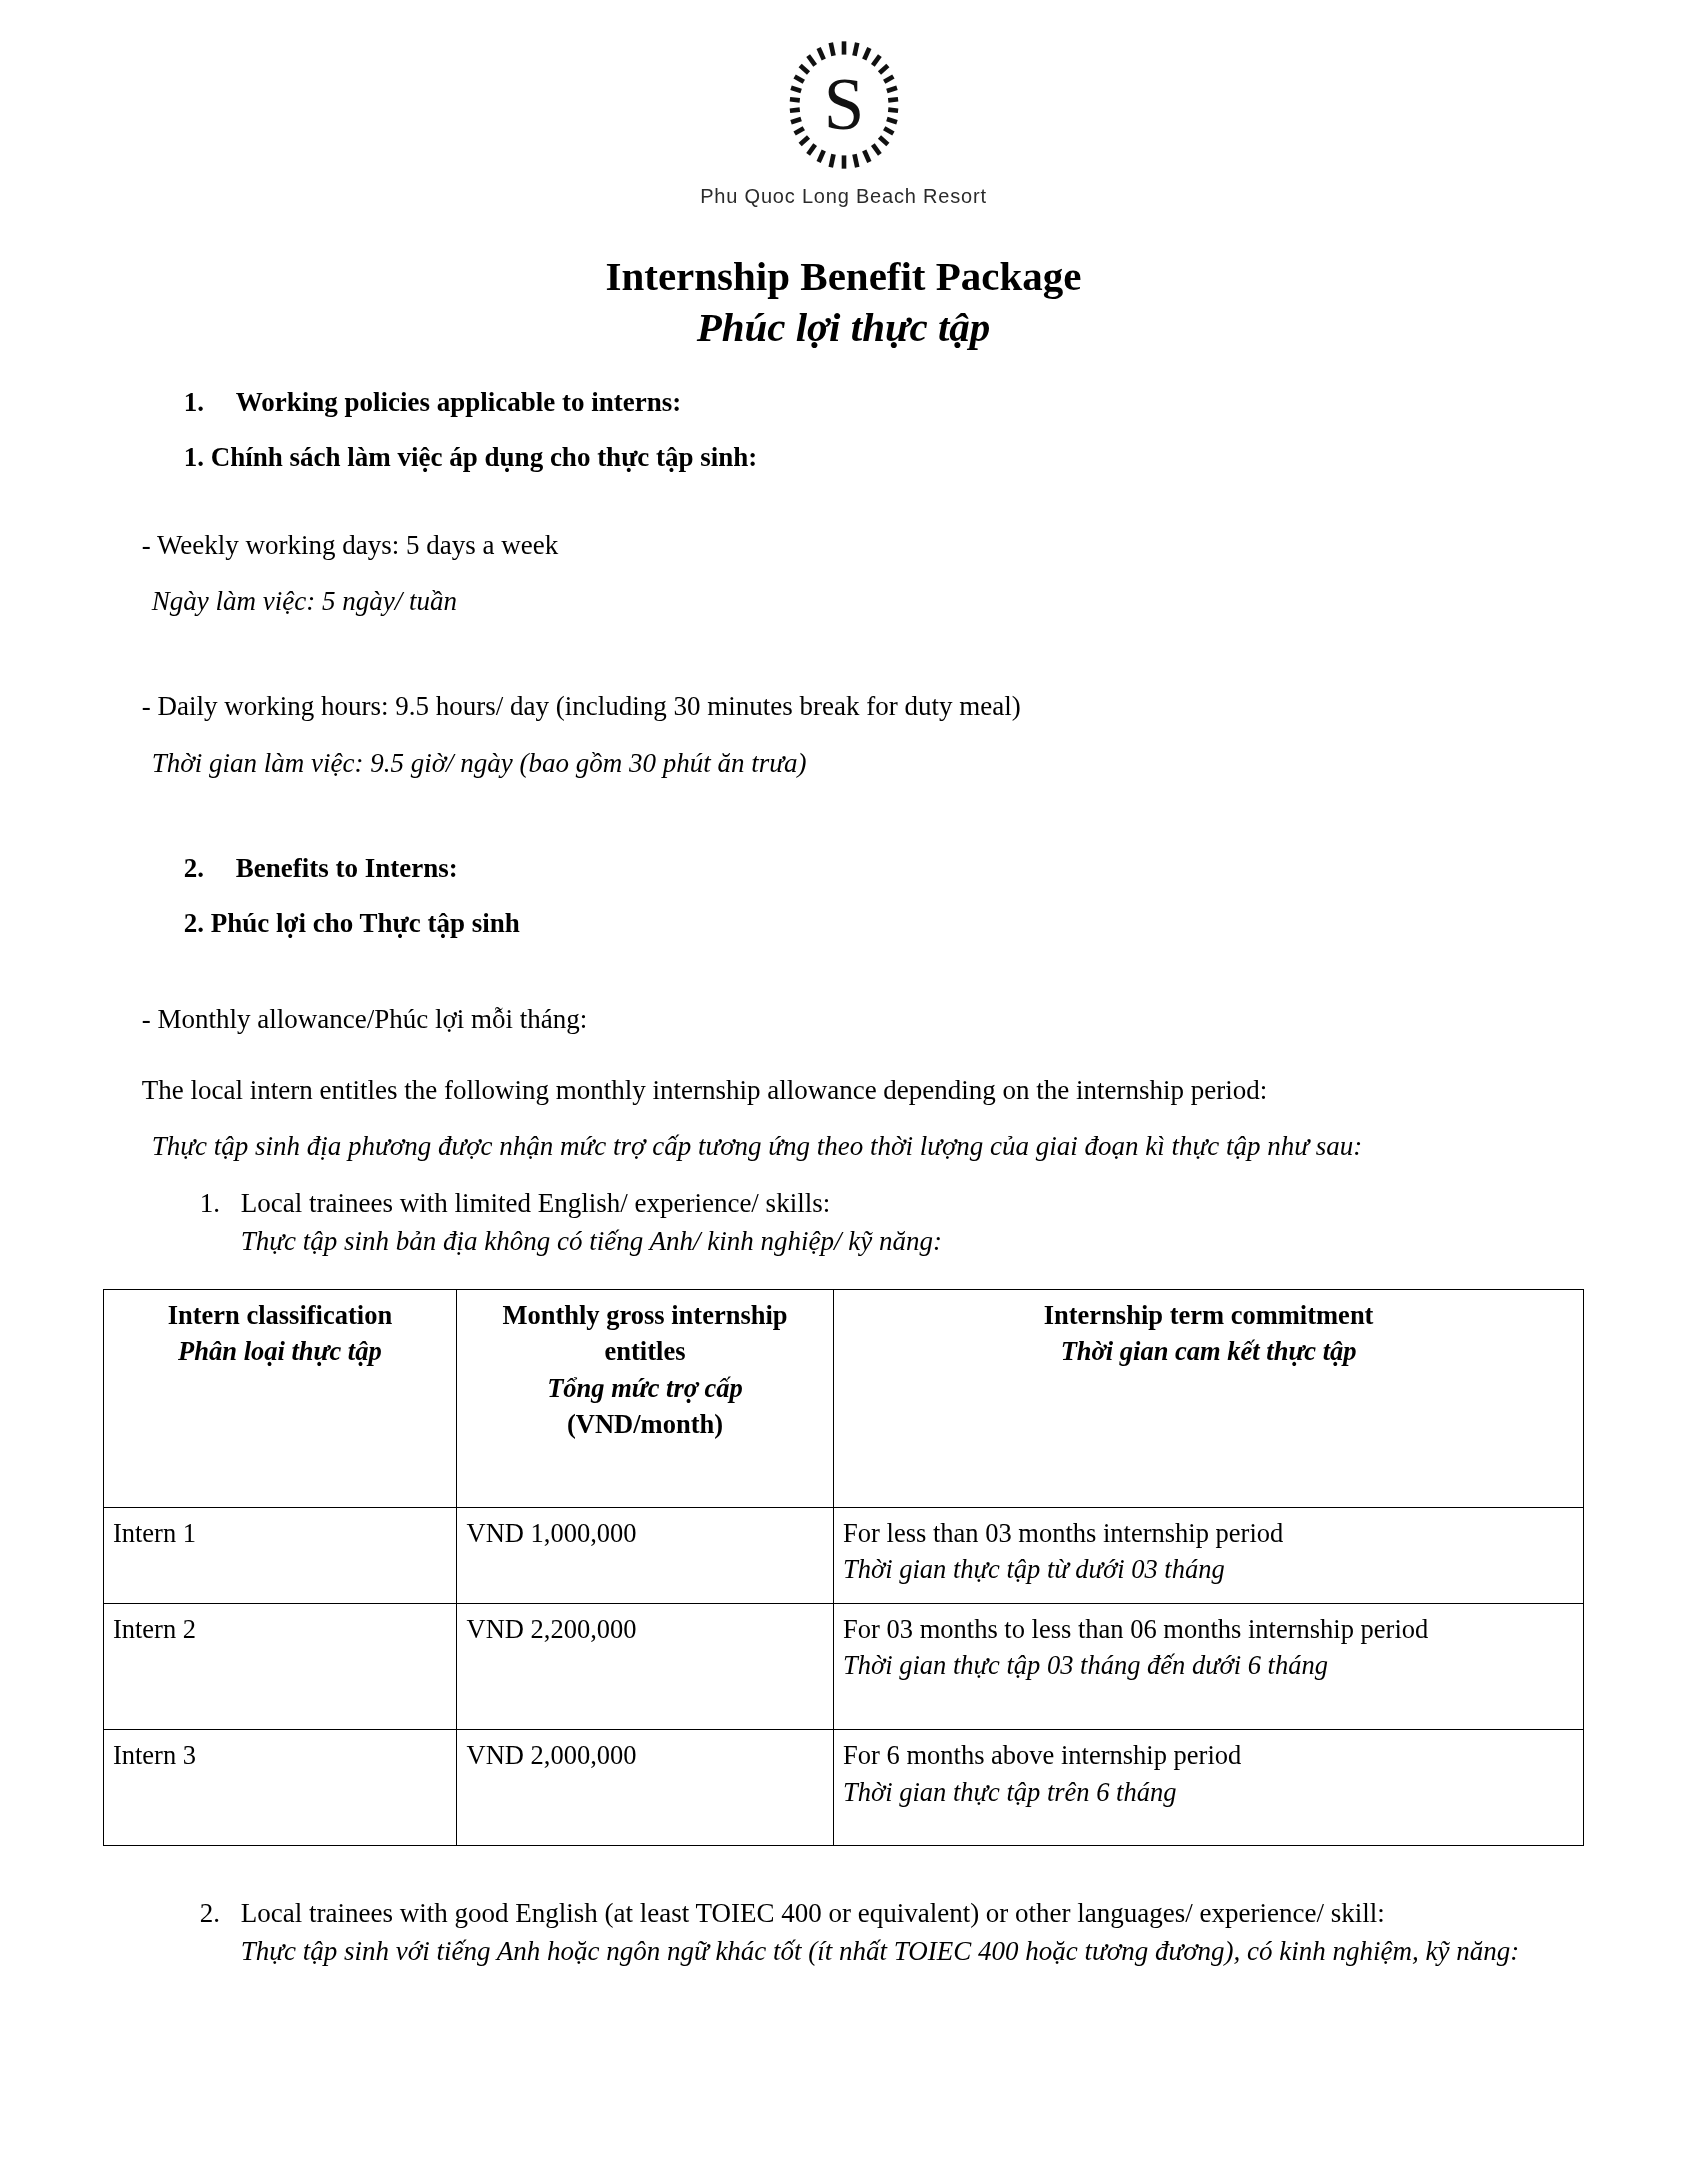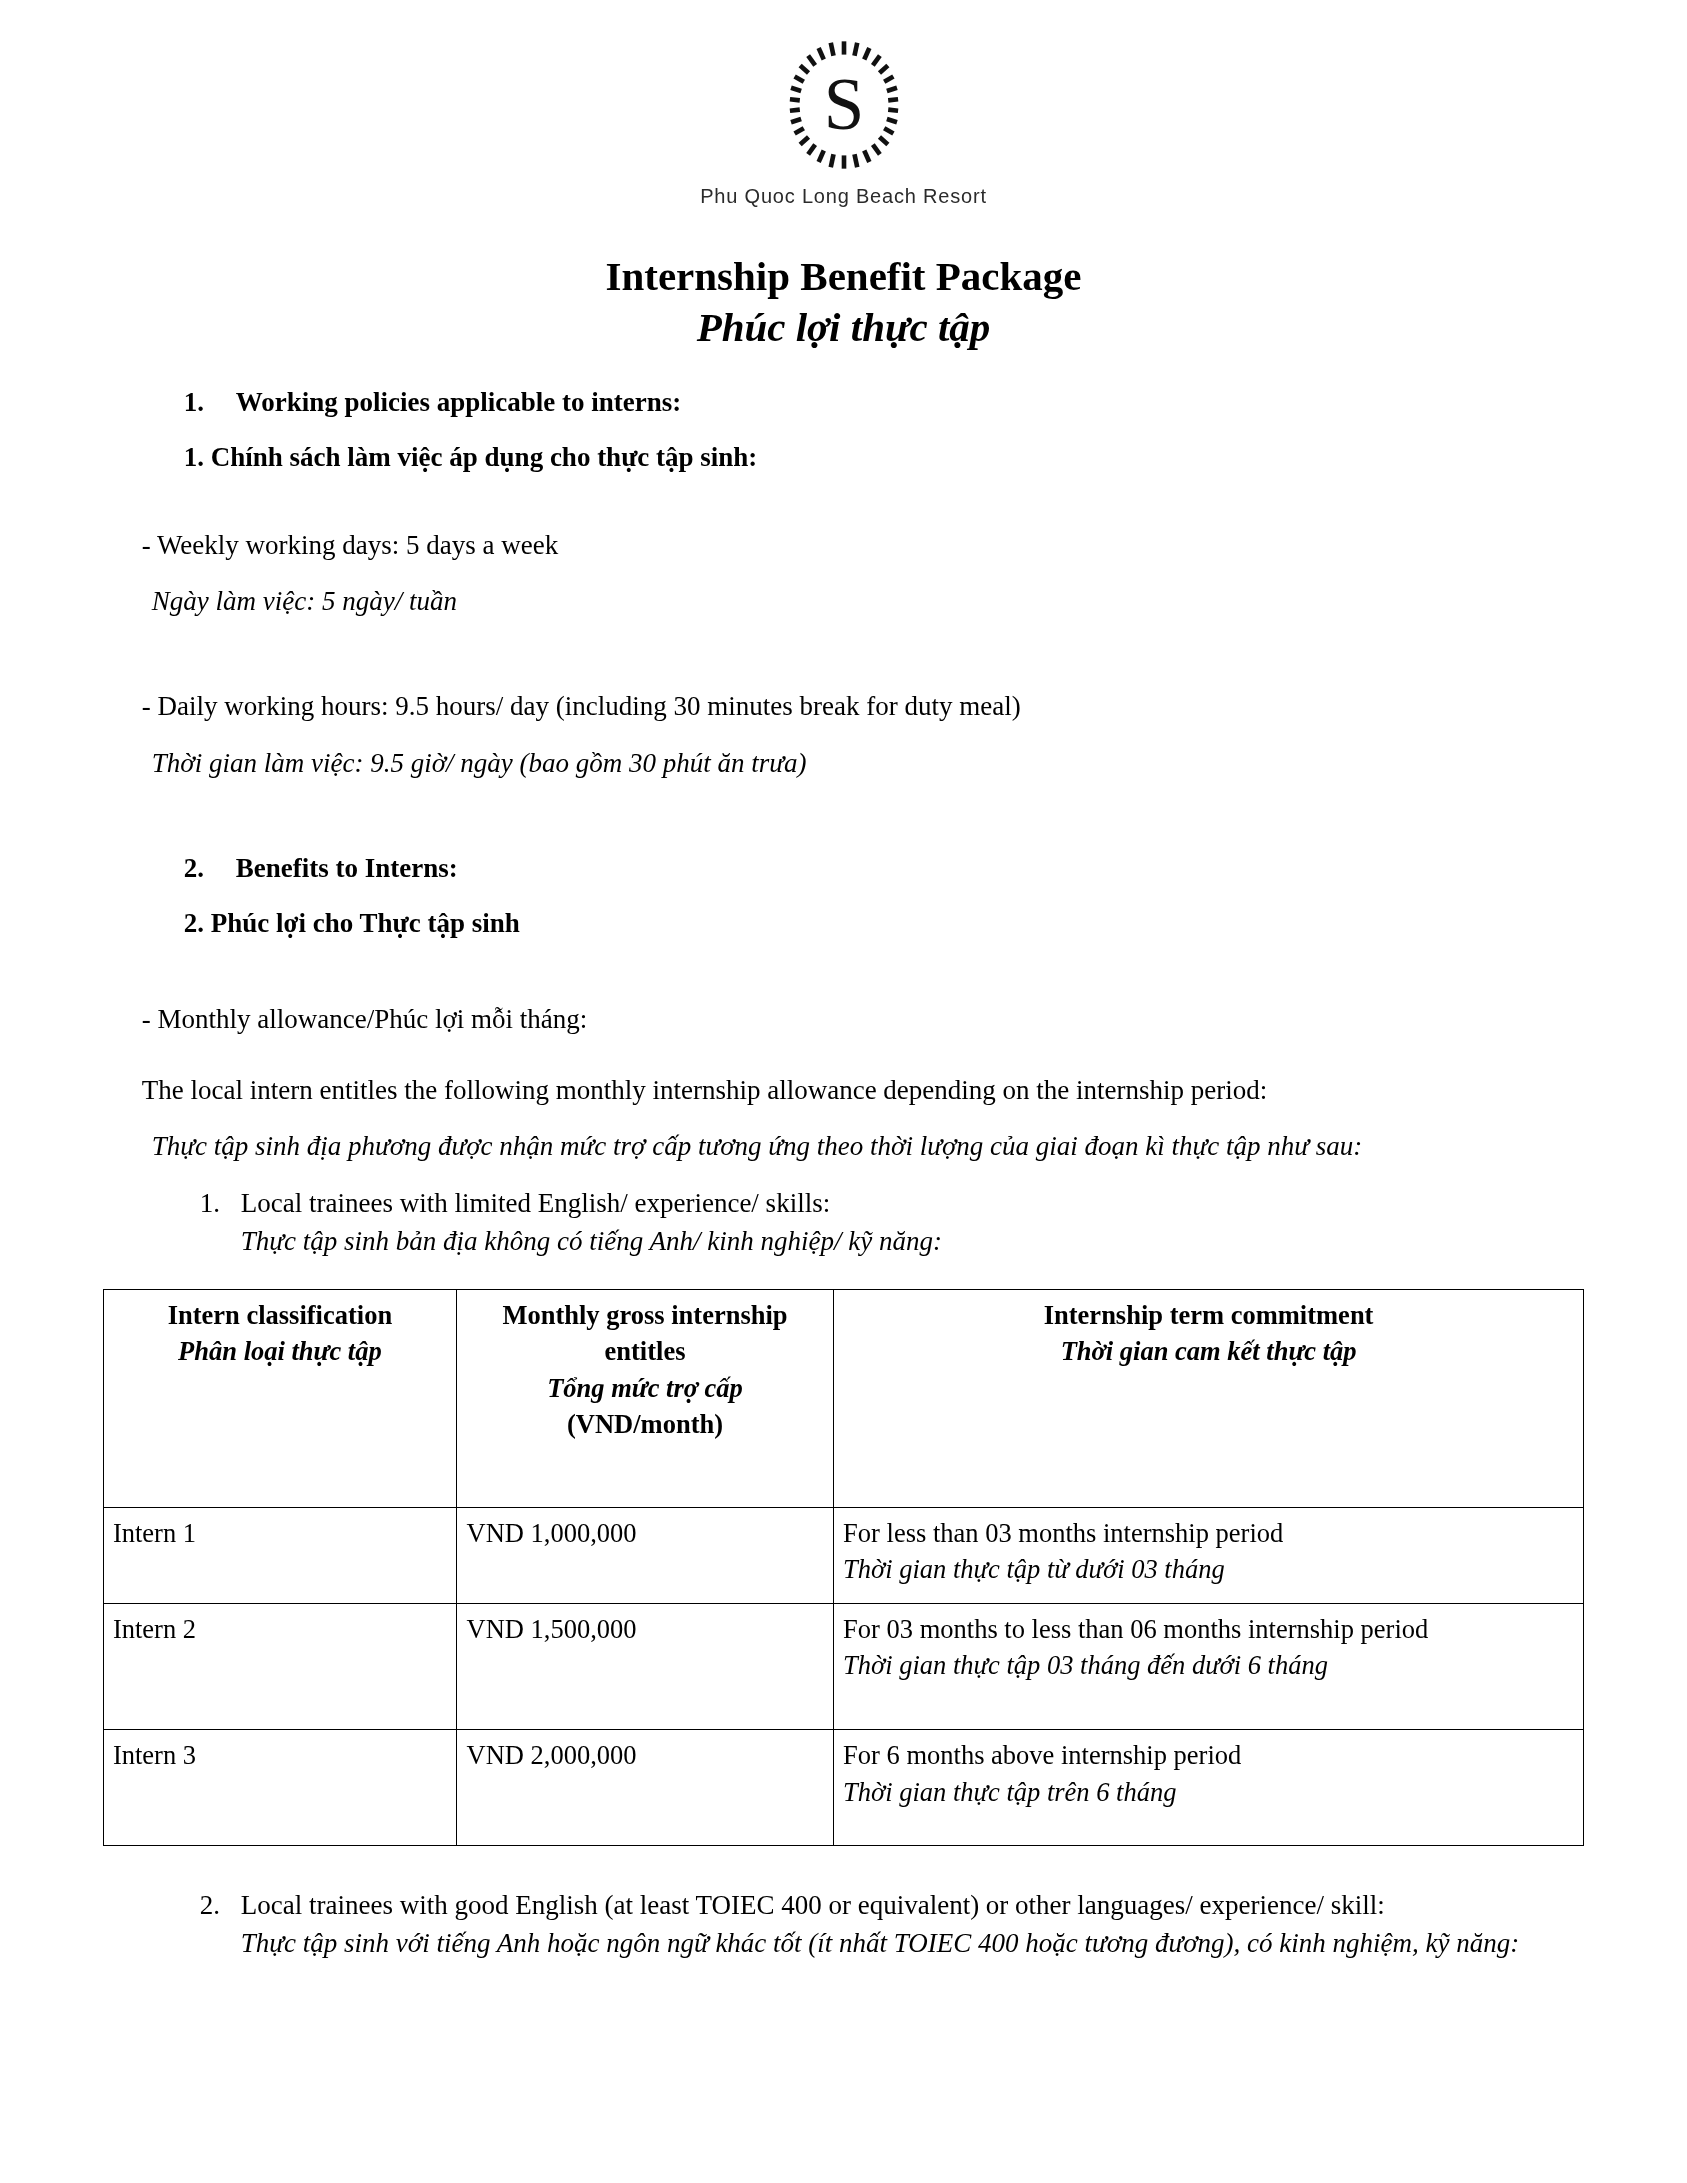--- a/index.html
+++ b/index.html
@@ -123,21 +123,21 @@
   .sub-vi {
     font-style: italic;
     font-size: 27px;
     margin-left: 107px;
   }
 
   
   .alw-table {
     border-collapse: collapse;
     width: 1422px;
-    margin: 8px auto;
+    margin: 16px auto;
     margin-top: 29px;
     table-layout: fixed;
     padding-left: 48px;
   }
   .alw-table th, .alw-table td {
     border: 1.3px solid #000000;
     vertical-align: top;
     padding: 6.6px 9.3px;
     font-size: 26.5px;
     line-height: 1.38;
@@ -343,21 +343,21 @@
       <tr class="row-h1">
         <td>Intern 1</td>
         <td>VND 1,000,000</td>
         <td>
           <span class="cell-en">For less than 03 months internship period</span>
           <span class="cell-vi">Thời gian thực tập từ dưới 03 tháng</span>
         </td>
       </tr>
       <tr class="row-h2">
         <td>Intern 2</td>
-        <td>VND 1,500,000</td>
+        <td>VND 2,200,000</td>
         <td>
           <span class="cell-en">For 03 months to less than 06 months internship period</span>
           <span class="cell-vi">Thời gian thực tập 03 tháng đến dưới 6 tháng</span>
         </td>
       </tr>
       <tr class="row-h3">
         <td>Intern 3</td>
         <td>VND 2,000,000</td>
         <td>
           <span class="cell-en">For 6 months above internship period</span>

